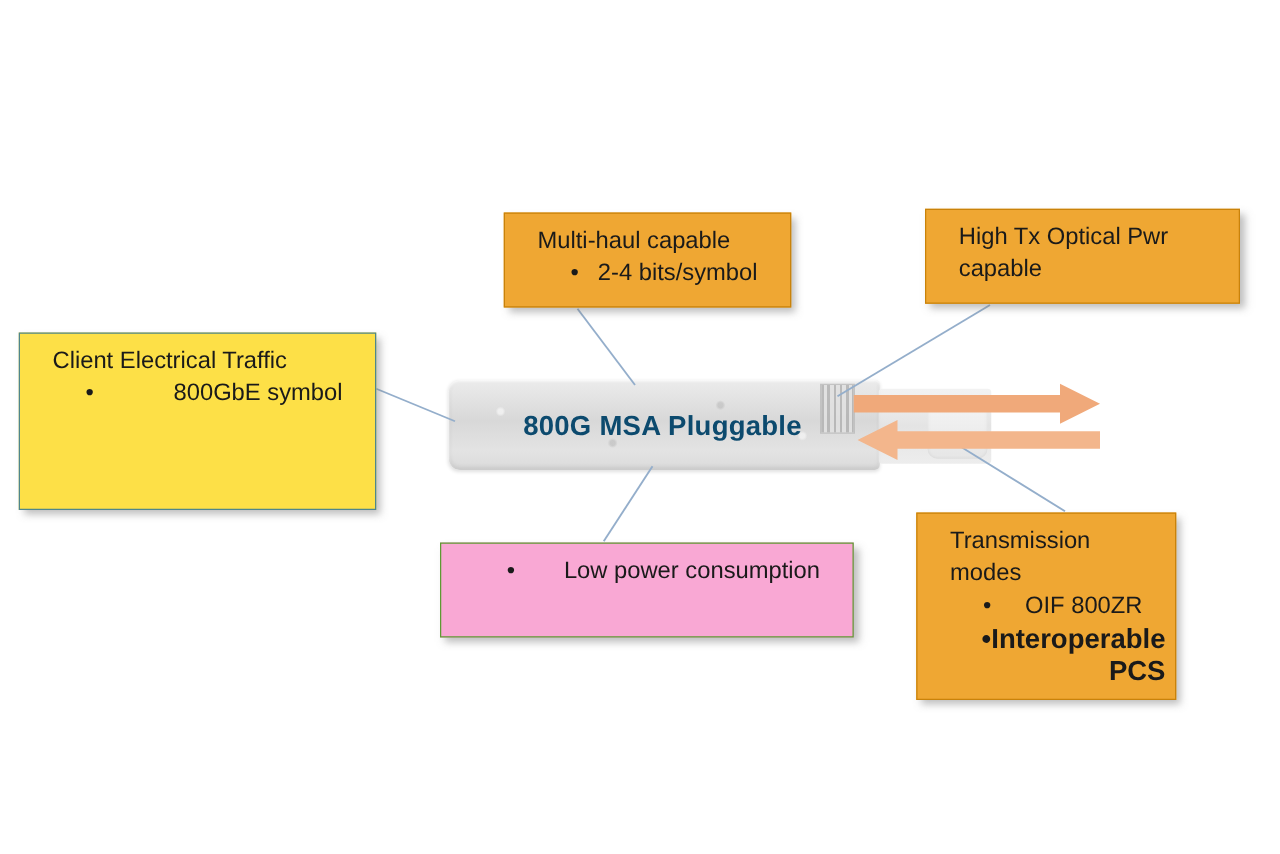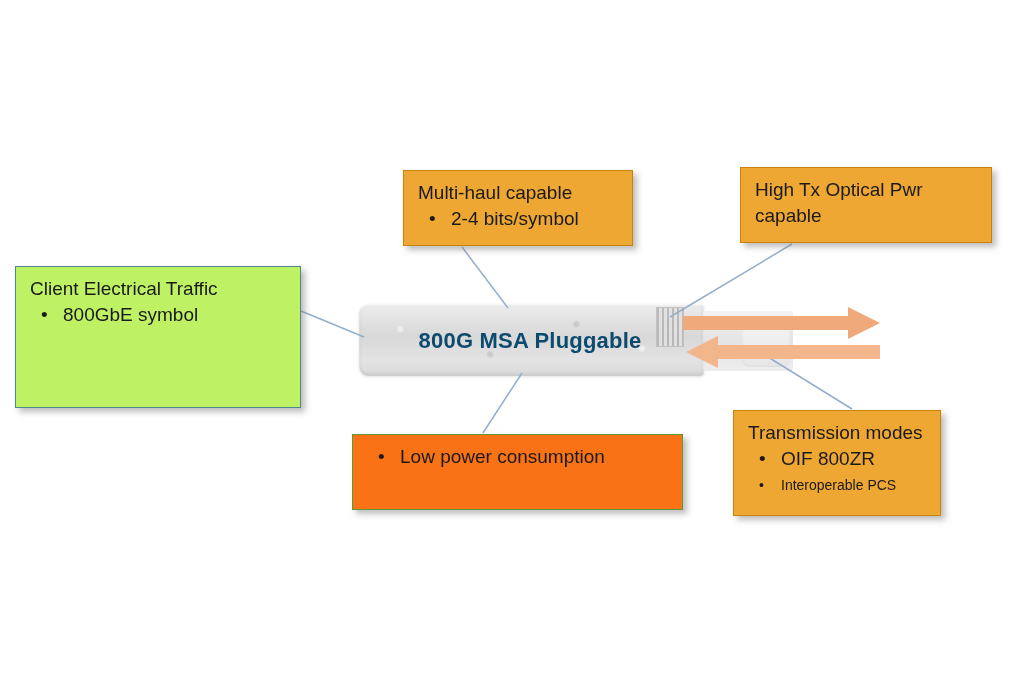--- a/index.html
+++ b/index.html
@@ -48,33 +48,33 @@
   }
   .module-label {
     position: absolute; left: 378px; top: 328px; width: 304px;
     text-align: center; font-size: 22px; font-weight: bold; color: #0c4a6e;
     letter-spacing: .2px;
   }
 
   
   .callout {
     position: absolute;
-    padding: 9px 14px;
+    padding: 9px 26px;
     font-size: 19px;
     line-height: 26px;
     box-shadow: 4px 4px 6px rgba(125,125,125,.5);
   }
   .callout.orange { background: #EFA733; border: 1px solid #C9820A; }
-  .callout.teal   { background: #bef264; border: 1px solid #4E868C; }
-  .callout.green  { background: #f97316; border: 1px solid #5E9A33; }
+  .callout.teal   { background: #fde047; border: 1px solid #4E868C; }
+  .callout.green  { background: #f9a8d4; border: 1px solid #5E9A33; }
 
-  .bullet { display: flex; }
+  .bullet { display: flex; text-align: right; }
   .bullet::before { content: "\2022"; flex: 0 0 22px; padding-left: 11px; }
   .bullet .bullet-text { flex: 1 1 auto; }
-  .bold { font-weight: normal; font-size: 14px; }
+  .bold { font-weight: bold; font-size: 22px; }
 
   #callout-multi-haul    { left: 403px; top: 170px; width: 230px; min-height: 76px; }
   #callout-high-tx       { left: 740px; top: 167px; width: 252px; min-height: 76px; }
   #callout-client        { left: 15px;  top: 266px; width: 286px; min-height: 142px; }
   #callout-power         { left: 352px; top: 434px; width: 331px; min-height: 76px; }
   #callout-transmission  { left: 733px; top: 410px; width: 208px; min-height: 106px; }
 </style>
 </head>
 <body>
 

